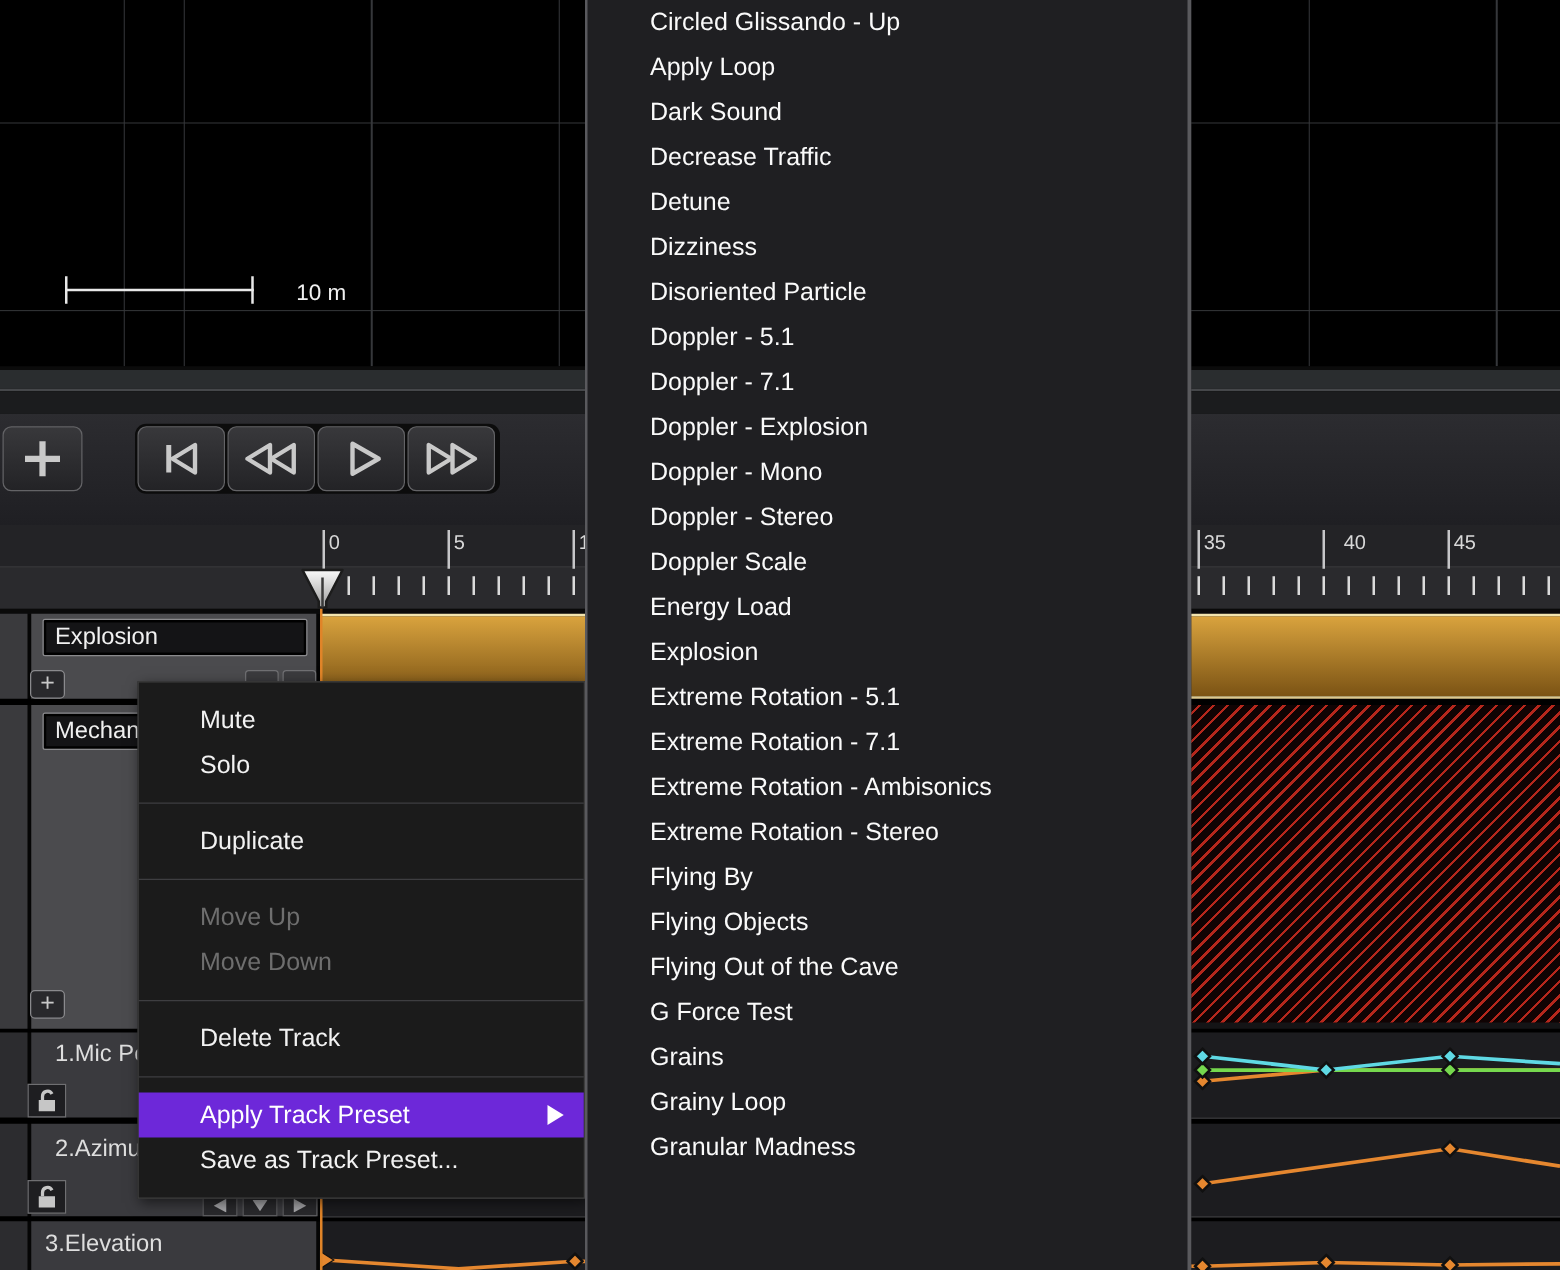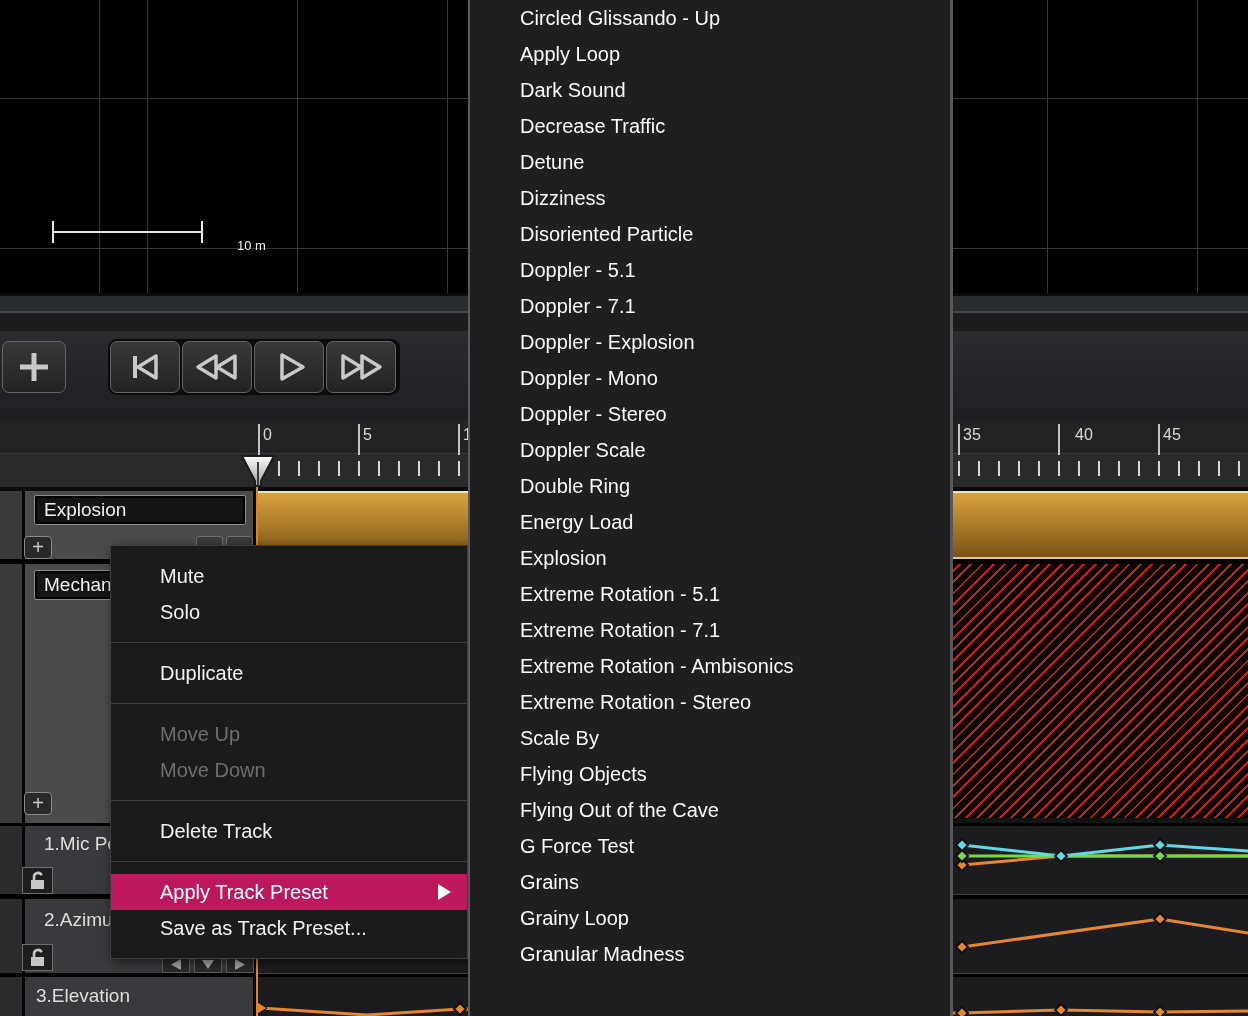--- a/index.html
+++ b/index.html
@@ -8,21 +8,21 @@
   .abs{position:absolute;}
 
   
   #viewport{left:0;top:0;width:1248px;height:293px;background:#000;
     background-image:
       repeating-linear-gradient(to right,#35373a 0 1px,transparent 1px 150px),
       repeating-linear-gradient(to bottom,#35373a 0 1px,transparent 1px 150px);
     background-position:147px 0,0 98px;}
   #scalebar-line{left:52px;top:231px;width:151px;height:2px;background:#e8e8e8;}
   .scalebar-cap{top:221px;width:2px;height:22px;background:#e8e8e8;}
-  #scalebar-label{left:237px;top:238px;color:#f0f0f0;font-size:13px;}
+  #scalebar-label{left:237px;top:224px;color:#f0f0f0;font-size:18px;}
 
   
   #band-a{left:0;top:293px;width:1248px;height:3px;background:#0b0b0b;}
   #band-b{left:0;top:296px;width:1248px;height:15px;background:#2a2d2f;}
   #band-c{left:0;top:311px;width:1248px;height:2px;background:#45474a;}
   #band-d{left:0;top:313px;width:1248px;height:18px;background:#1b1c1e;}
 
   
   #transport-bar{left:0;top:331px;width:1248px;height:89px;
      background:linear-gradient(#2c2c30,#1f1f23);}
@@ -79,21 +79,21 @@
 
   
   #context-menu{left:110px;top:545px;width:358px;background:#1b1b1b;
      border:1px solid #3e3e3e;box-sizing:border-box;z-index:20;
      box-shadow:2px 3px 10px rgba(0,0,0,.55);}
   .cm-group{padding:12px 0;}
   .cm-sep{height:1px;background:#3e3e41;}
   .cm-item{position:relative;height:36px;line-height:36px;padding-left:49px;
      font-size:20px;color:#f2f2f2;white-space:nowrap;}
   .cm-item.disabled{color:#6e6e6e;}
-  .cm-item.highlighted{background:#be185d;color:#ffffff;}
+  .cm-item.highlighted{background:#6d28d9;color:#ffffff;}
   .cm-arrow{position:absolute;right:16px;top:10px;width:0;height:0;
      border-left:13px solid #ffffff;border-top:8px solid transparent;border-bottom:8px solid transparent;}
 
   
   #preset-submenu{left:468px;top:0;width:485px;height:1016px;background:#1f1f22;
      border-left:2px solid #59595d;border-right:3px solid #59595d;box-sizing:border-box;
      z-index:21;overflow:hidden;}
   .sm-item{height:36px;line-height:36px;padding-left:50px;font-size:20px;color:#fafafa;
      white-space:nowrap;}
 </style>
@@ -366,27 +366,26 @@
     <div class="sm-item">Decrease Traffic</div>
     <div class="sm-item">Detune</div>
     <div class="sm-item">Dizziness</div>
     <div class="sm-item">Disoriented Particle</div>
     <div class="sm-item">Doppler - 5.1</div>
     <div class="sm-item">Doppler - 7.1</div>
     <div class="sm-item">Doppler - Explosion</div>
     <div class="sm-item">Doppler - Mono</div>
     <div class="sm-item">Doppler - Stereo</div>
     <div class="sm-item">Doppler Scale</div>
-    <div class="sm-item">Double Ring</div>
     <div class="sm-item">Energy Load</div>
     <div class="sm-item">Explosion</div>
     <div class="sm-item">Extreme Rotation - 5.1</div>
     <div class="sm-item">Extreme Rotation - 7.1</div>
     <div class="sm-item">Extreme Rotation - Ambisonics</div>
     <div class="sm-item">Extreme Rotation - Stereo</div>
-    <div class="sm-item">Scale By</div>
+    <div class="sm-item">Flying By</div>
     <div class="sm-item">Flying Objects</div>
     <div class="sm-item">Flying Out of the Cave</div>
     <div class="sm-item">G Force Test</div>
     <div class="sm-item">Grains</div>
     <div class="sm-item">Grainy Loop</div>
     <div class="sm-item">Granular Madness</div>
   </div>
 
 </body></html>

